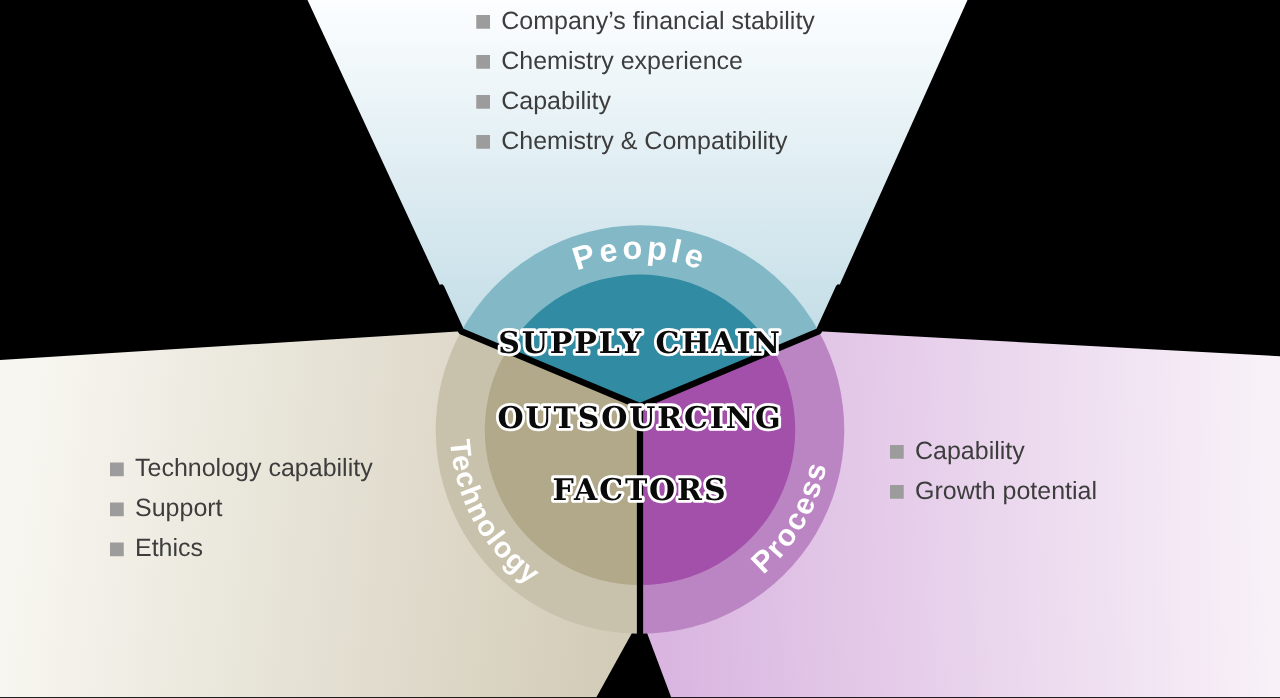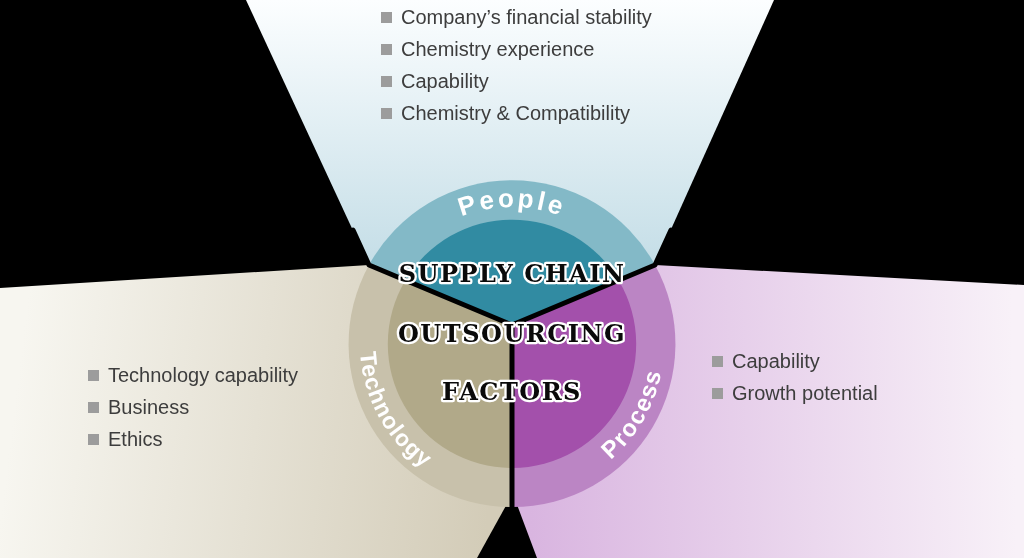--- a/index.html
+++ b/index.html
@@ -92,21 +92,21 @@
     </li>
   </ul>
 
   <ul class="list" id="list-technology">
     <li>
       <span class="bullet"></span>
       <span>Technology capability</span>
     </li>
     <li>
       <span class="bullet"></span>
-      <span>Business</span>
+      <span>Support</span>
     </li>
     <li>
       <span class="bullet"></span>
       <span>Ethics</span>
     </li>
   </ul>
 
   <ul class="list" id="list-process">
     <li>
       <span class="bullet"></span>

